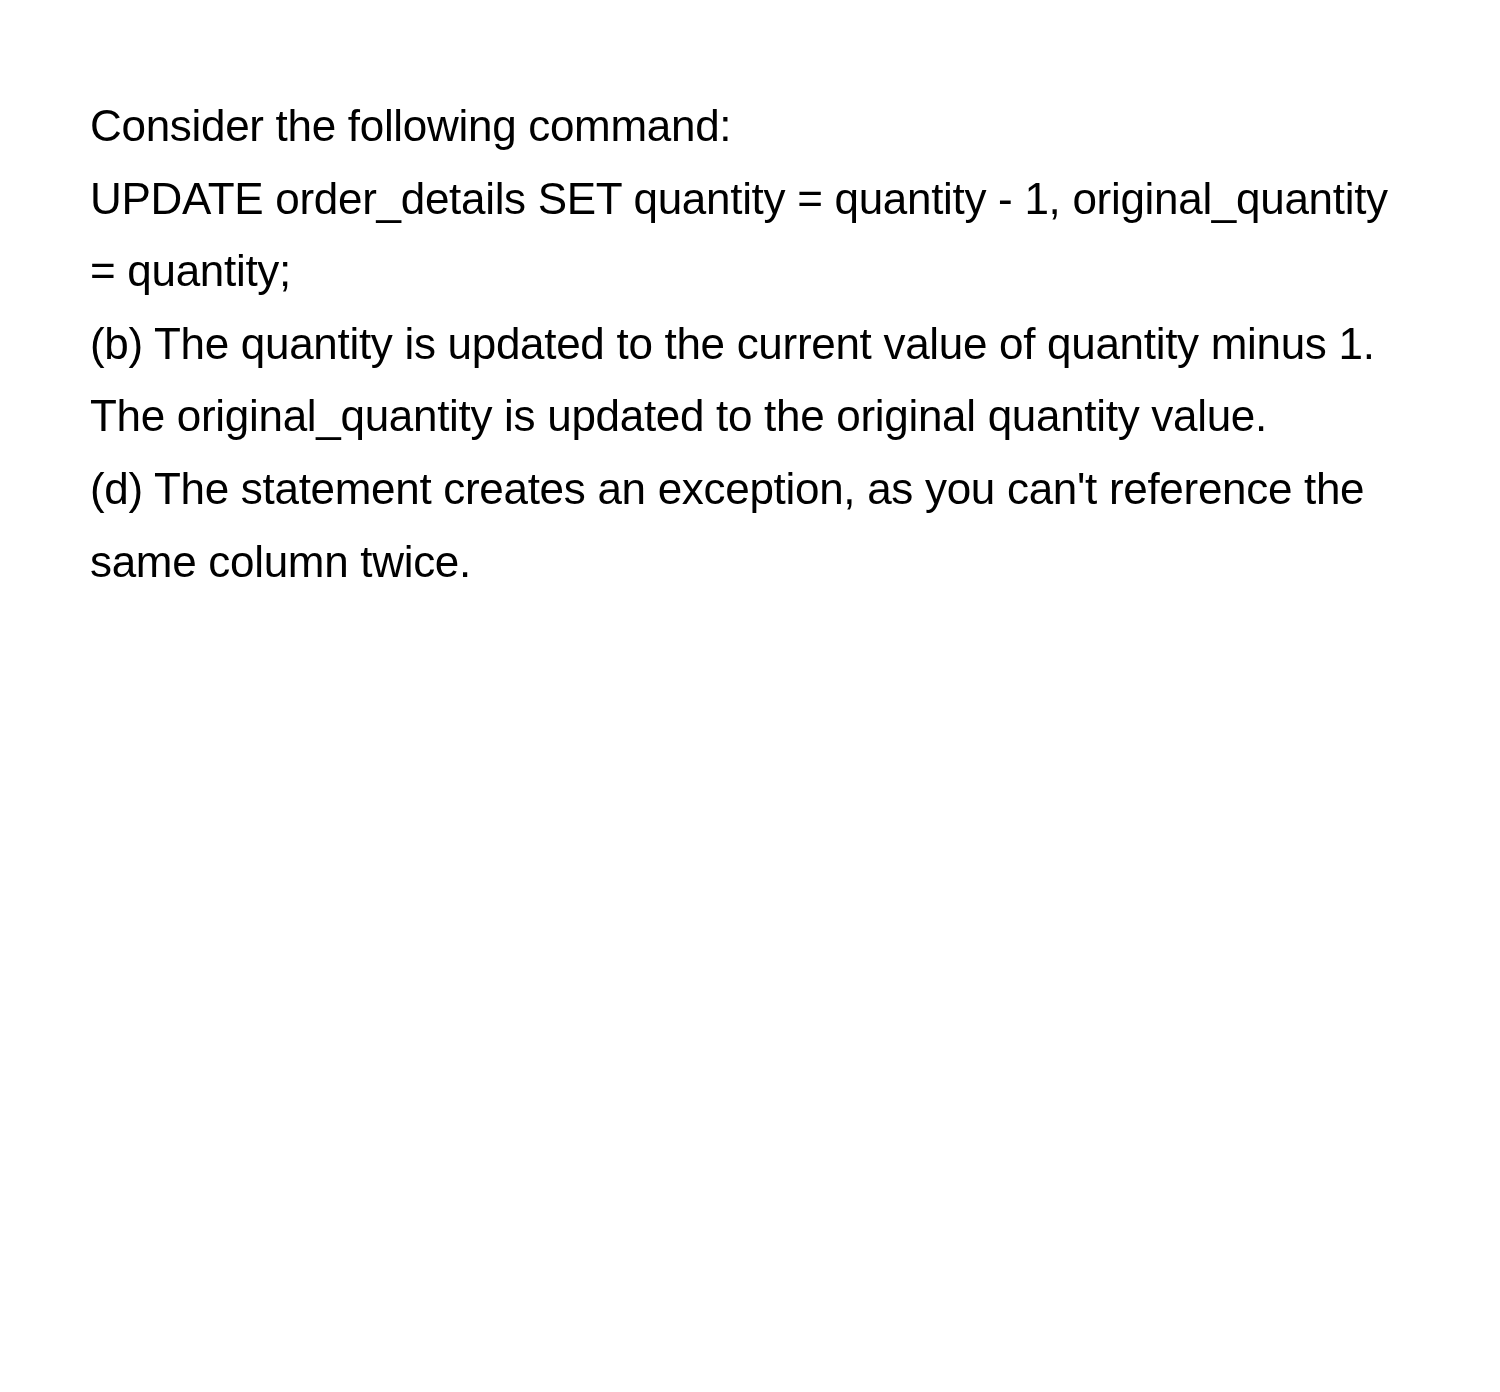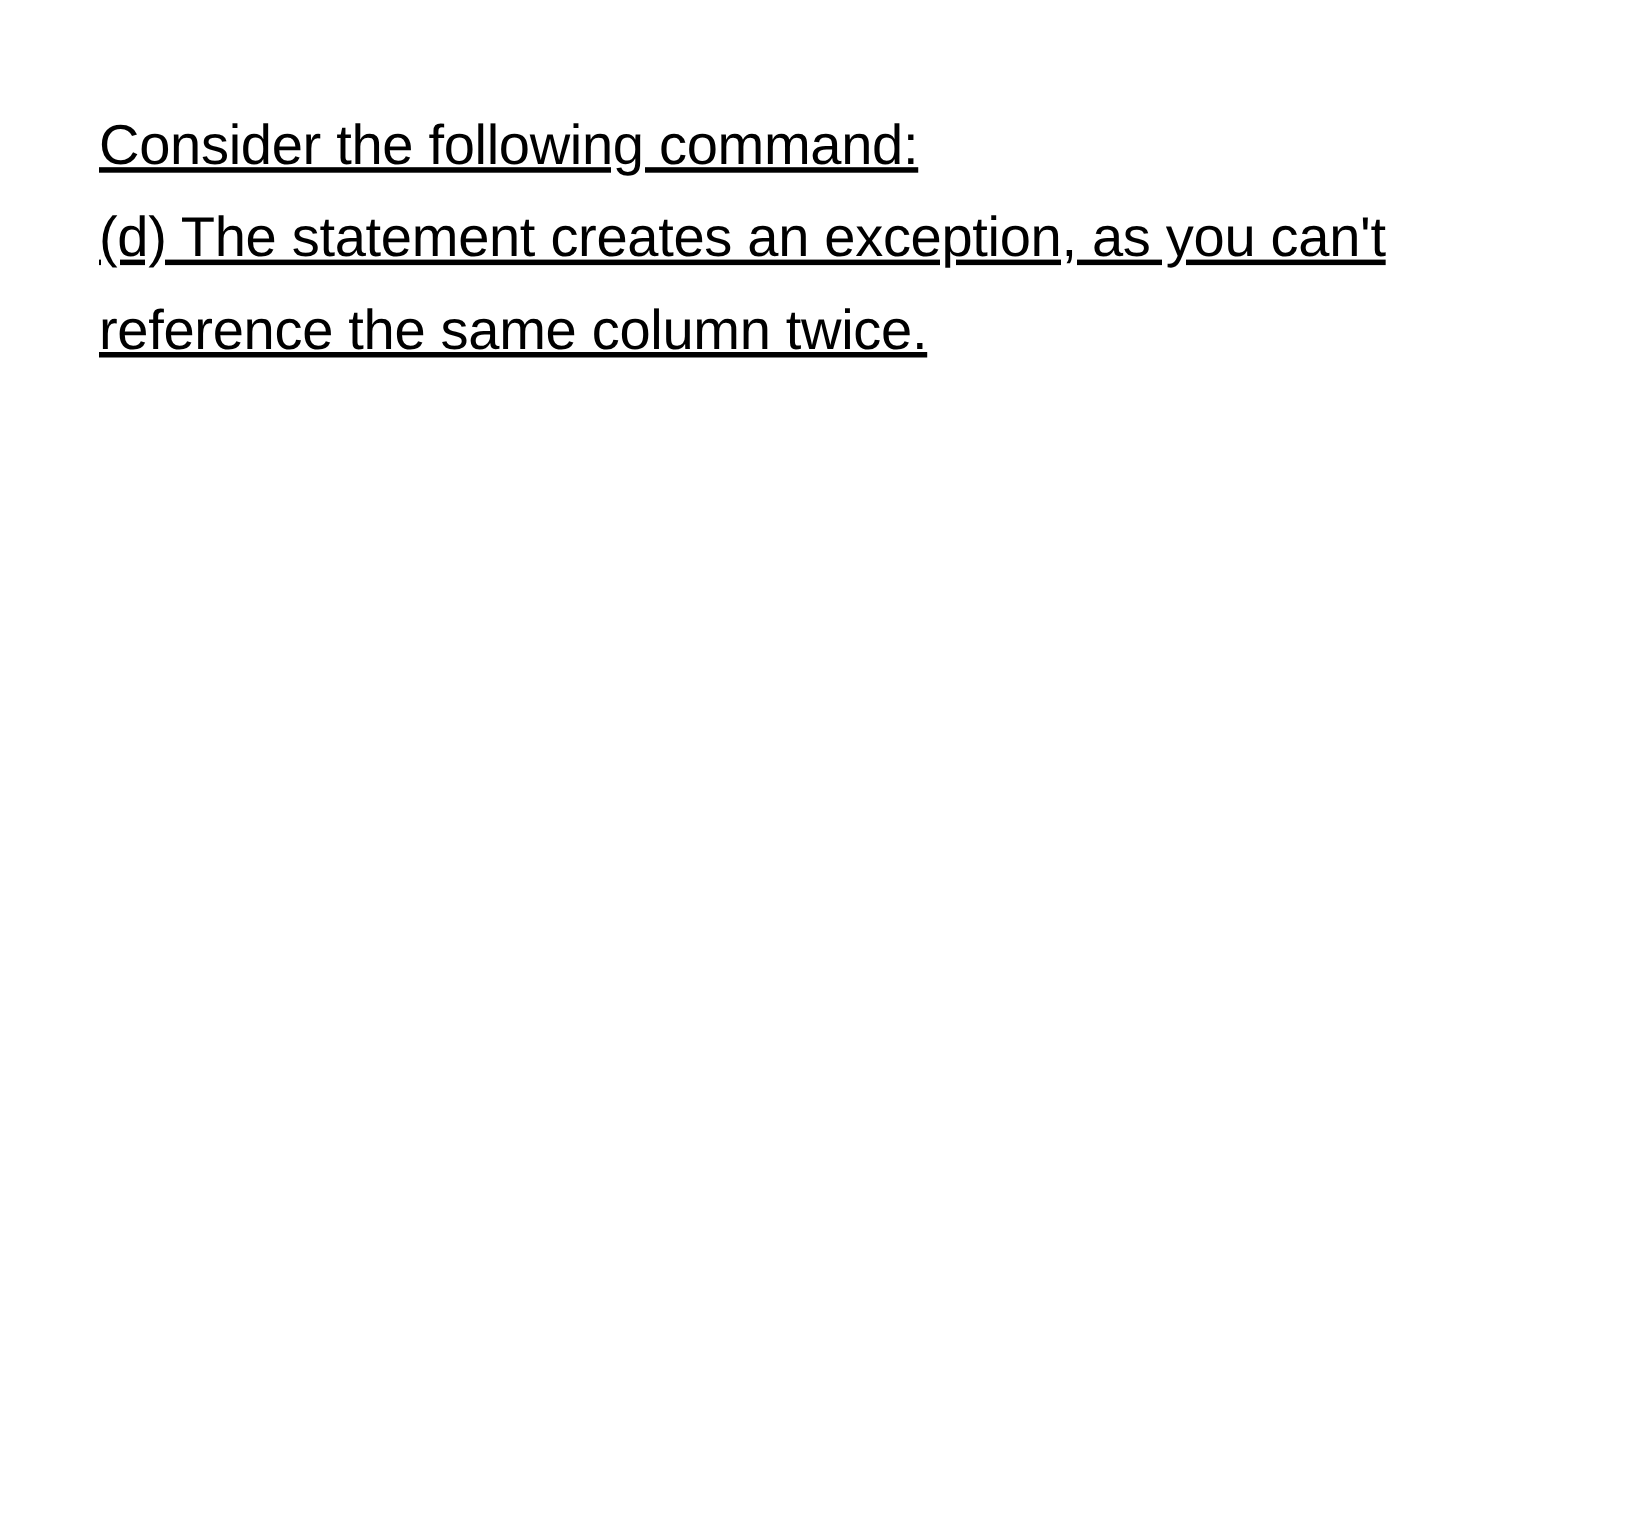--- a/index.html
+++ b/index.html
@@ -8,30 +8,31 @@
       box-sizing: border-box;
     }
     body {
       width: 1500px;
       height: 1392px;
       background: #ffffff;
       font-family: -apple-system, BlinkMacSystemFont, "Segoe UI", Helvetica, Arial, sans-serif;
       padding: 90px 80px 90px 90px;
     }
     .content {
-      font-size: 51px;
+      font-size: 44px;
       line-height: 1.65;
       color: #000000;
       font-weight: 400;
       letter-spacing: -0.3px;
-      text-decoration: underline;
     }
     .content p {
       margin: 0;
     }
   </style>
 </head>
 <body>
 
 <div class="content">
   <p>Consider the following command:</p>
+  <p>UPDATE order_details SET quantity = quantity - 1, original_quantity = quantity;</p>
+  <p>(b) The quantity is updated to the current value of quantity minus 1. The original_quantity is updated to the original quantity value.</p>
   <p>(d) The statement creates an exception, as you can't reference the same column twice.</p>
 </div>
 
 </body></html>

